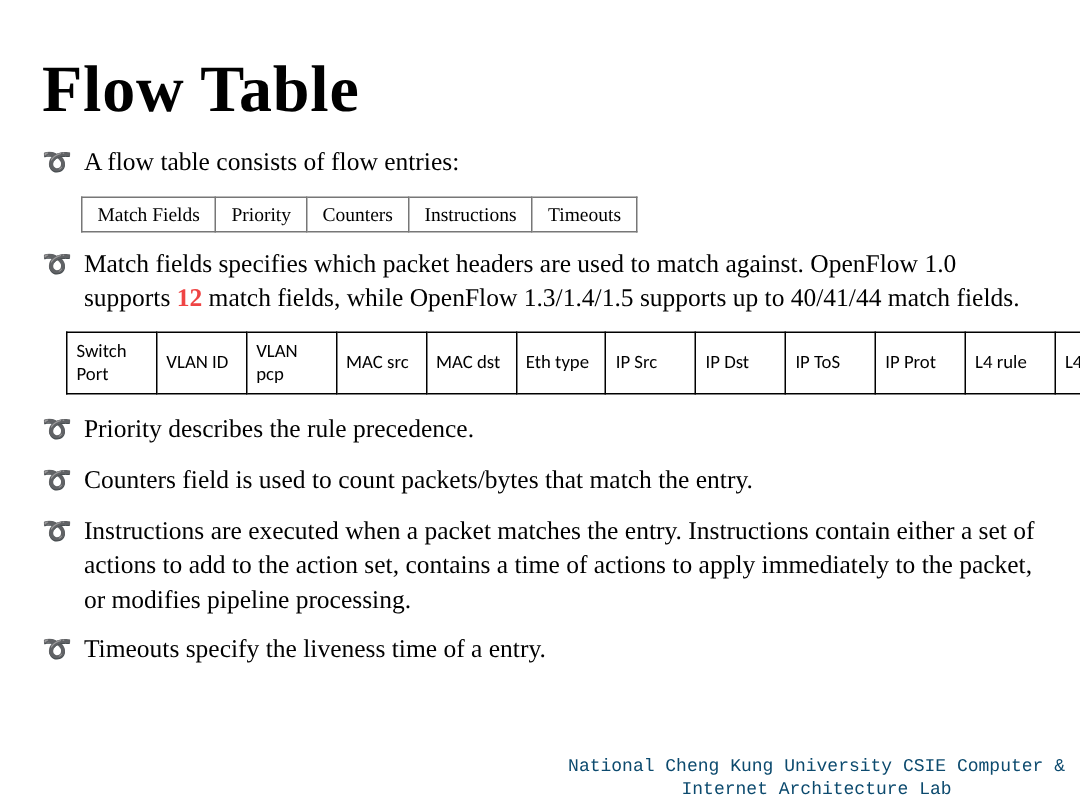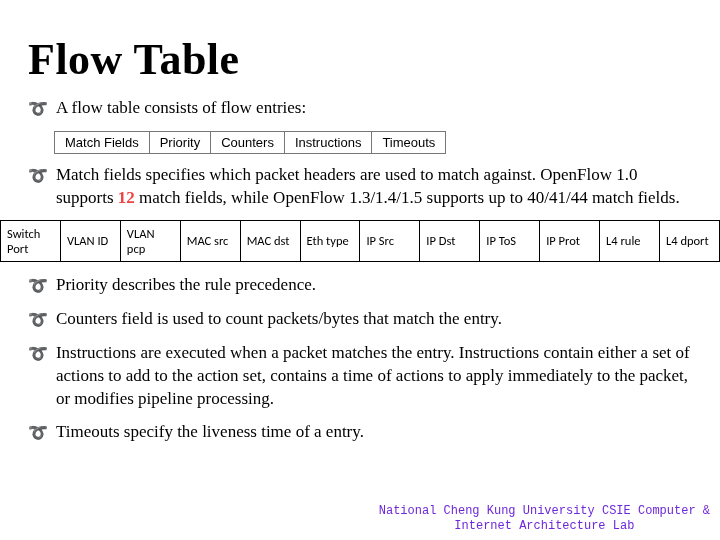--- a/index.html
+++ b/index.html
@@ -5,25 +5,25 @@
   * { box-sizing: border-box; margin: 0; padding: 0; }
   html, body { width: 720px; height: 540px; background: #fff; font-family: Georgia, "Times New Roman", serif; color: #000; }
   .slide { width: 720px; height: 540px; position: relative; padding: 10px 28px 0 28px; }
   .title { font-size: 44px; font-weight: bold; font-family: "Times New Roman", Georgia, serif; margin: 24px 0 12px 0; letter-spacing: 0.5px; }
   .bullet { display: flex; align-items: flex-start; gap: 8px; margin: 6px 0 10px 0; font-size: 17px; line-height: 1.35; }
   .bullet .icon { flex: 0 0 auto; font-family: serif; font-size: 16px; line-height: 1.5; }
   .bullet .text { flex: 1 1 auto; }
   .red { color: #ef4444; font-weight: bold; }
   .inner-img { margin-left: 26px; margin-bottom: 10px; }
   .fields-img { border-collapse: collapse; font-size: 13px; }
-  .fields-img td { border: 1px solid #777; padding: 3px 10px; font-family: Liberation Sans, sans-serif; text-align: center; }
-  .match-table-wrap { width: 588px; margin-left: -28px; }
+  .fields-img td { border: 1px solid #777; padding: 3px 10px; font-family: Liberation Serif, serif; text-align: center; }
+  .match-table-wrap { width: 588px; margin-left: -28px; padding-left: 44px; }
   .match-table { width: 720px; border-collapse: collapse; table-layout: fixed; font-family: "Segoe UI", "Calibri", Arial, sans-serif; font-size: 12.5px; }
   .match-table td { border: 1px solid #000; padding: 5px 6px; text-align: left; vertical-align: middle; white-space: normal; }
-  .footer { position: absolute; right: 10px; bottom: 6px; text-align: center; font-family: "Courier New", monospace; color: #6d28d9; font-size: 12px; line-height: 1.25; }
+  .footer { position: absolute; right: 10px; bottom: 6px; text-align: center; font-family: "Courier New", monospace; color: #0c4a6e; font-size: 12px; line-height: 1.25; }
 </style>
 </head>
 <body>
 
 <div class="slide">
 
   <div class="title">Flow Table</div>
 
   <div class="bullet">
     <span class="icon">➰</span>

